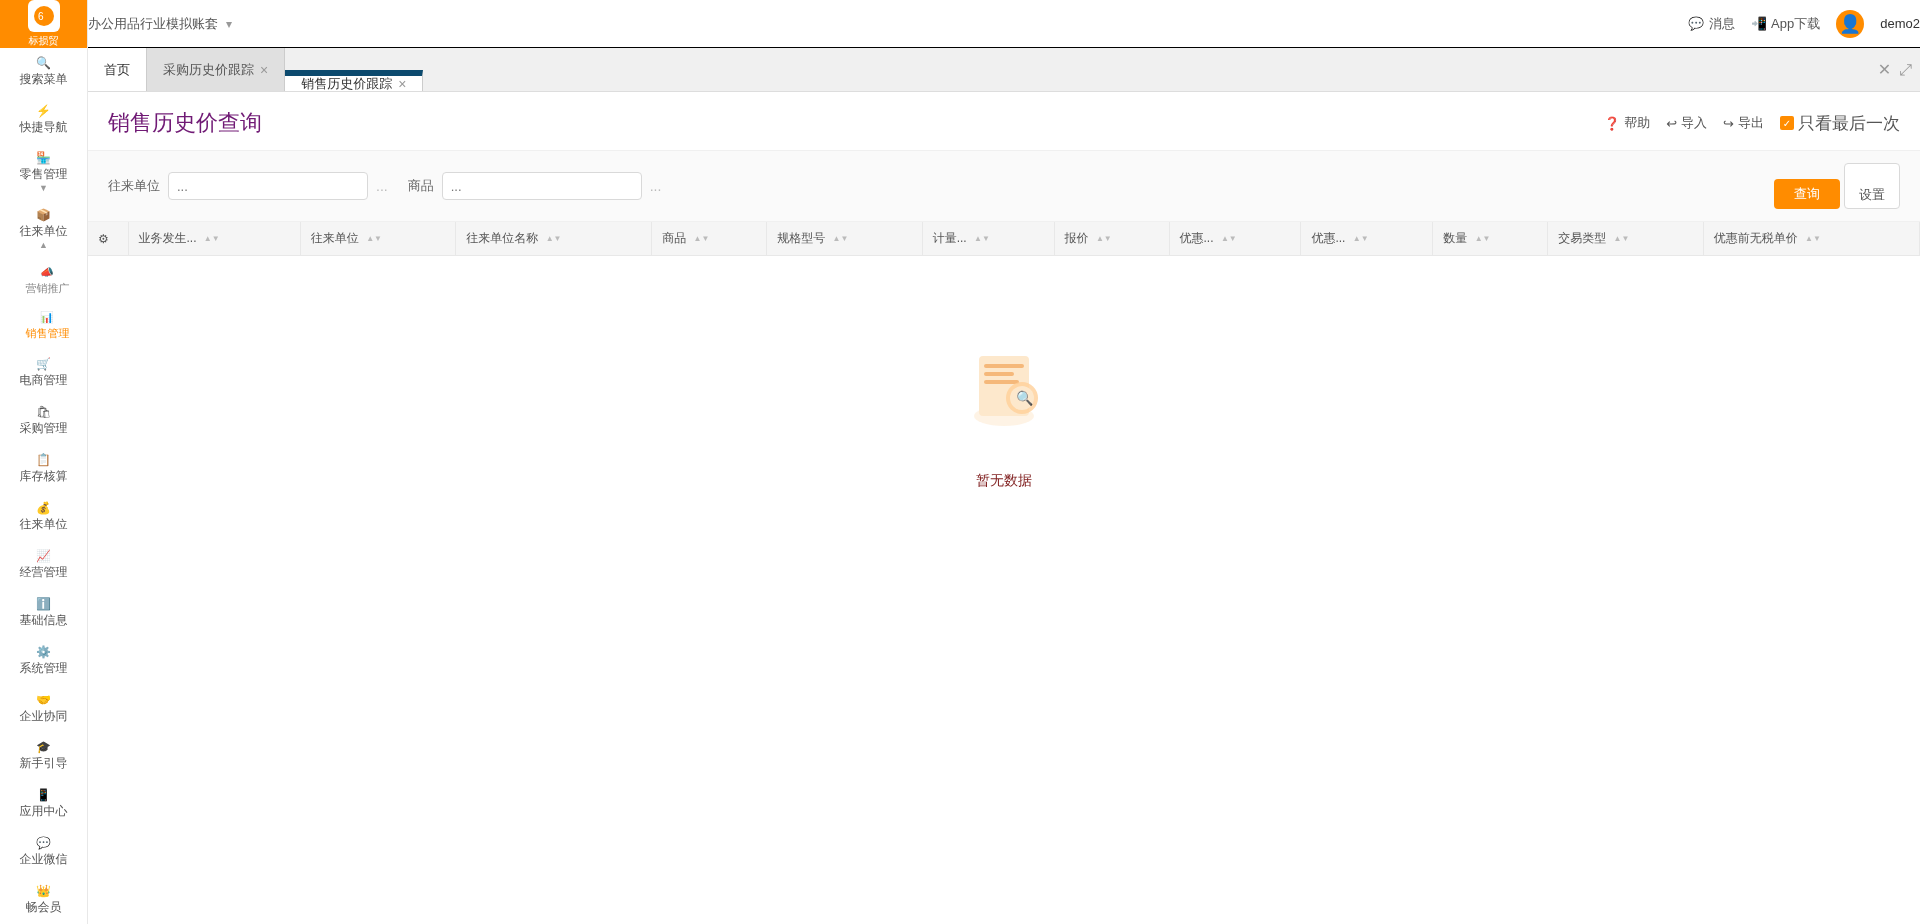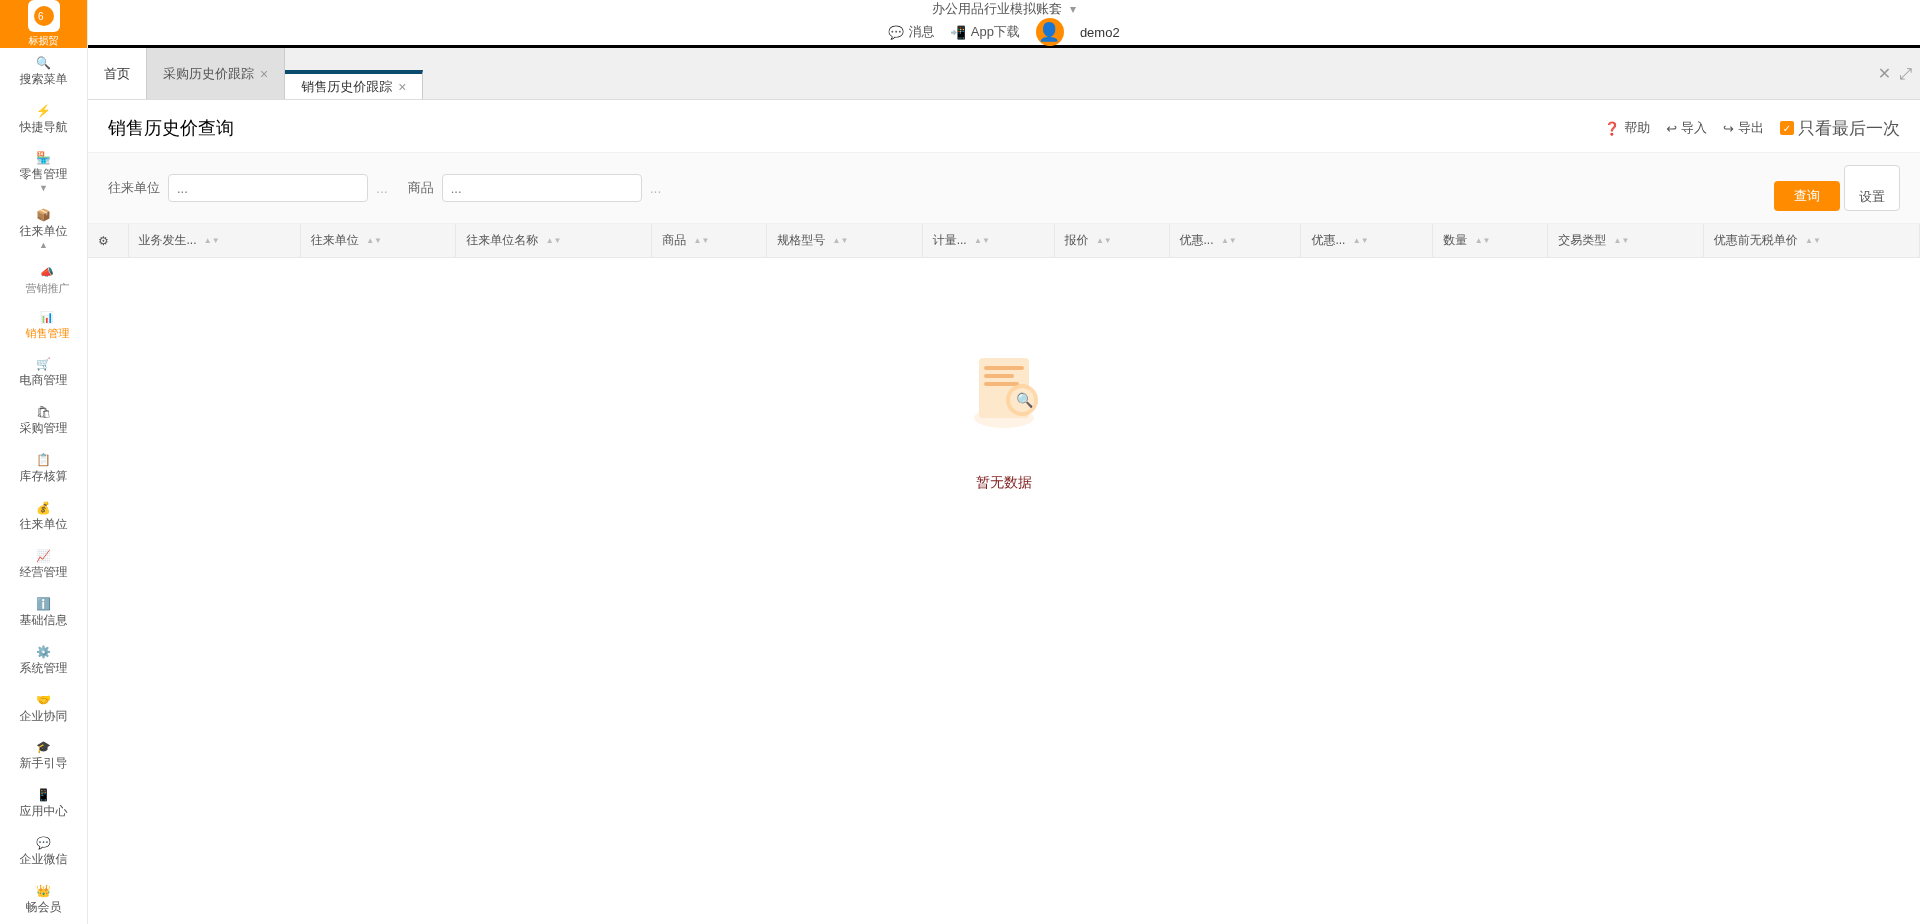--- a/index.html
+++ b/index.html
@@ -12,43 +12,43 @@
     .sidebar-logo .logo-icon svg { width: 24px; height: 24px; }
     .sidebar-logo-text { color: #fff; font-size: 10px; margin-top: 2px; }
     .sidebar-menu-item { display: flex; flex-direction: column; align-items: center; justify-content: center; padding: 10px 4px; cursor: pointer; font-size: 12px; color: #555; border-bottom: none; transition: color 0.2s; min-height: 44px; }
     .sidebar-menu-item.active { color: #ff8c00; }
     .sidebar-menu-item .menu-label { margin-top: 2px; text-align: center; line-height: 1.3; }
 
     
     .main { flex: 1; display: flex; flex-direction: column; overflow: hidden; }
 
     
-    .topbar { height: 48px; background: #fff; border-bottom: 3px solid #000000; display: flex; align-items: center; padding: 0 12px; justify-content: space-between; flex-shrink: 0; flex-direction: column; }
+    .topbar { height: 48px; background: #fff; border-bottom: 1px solid #000000; display: flex; align-items: center; padding: 0 0; justify-content: space-between; flex-shrink: 0; }
     .topbar-left { display: flex; align-items: center; gap: 8px; }
     .topbar-app-name { font-size: 13px; color: #555; }
     .topbar-dropdown { font-size: 12px; color: #999; cursor: pointer; }
     .topbar-right { display: flex; align-items: center; gap: 16px; }
     .topbar-action { display: flex; align-items: center; gap: 4px; color: #555; cursor: pointer; font-size: 13px; }
     .user-avatar { width: 28px; height: 28px; border-radius: 50%; background: #ff8c00; display: flex; align-items: center; justify-content: center; color: #fff; font-size: 12px; cursor: pointer; }
 
     
-    .tabbar { height: 52px; background: #f0f0f0; display: flex; align-items: stretch; flex-shrink: 0; border-bottom: 1px solid #ddd; }
+    .tabbar { height: 44px; background: #f0f0f0; display: flex; align-items: stretch; flex-shrink: 0; border-bottom: 1px solid #ddd; }
     .tab { display: flex; align-items: center; padding: 0 16px; cursor: pointer; font-size: 13px; color: #555; background: #e0e0e0; border-right: 1px solid #ccc; gap: 6px; white-space: nowrap; }
     .tab.home { background: #fff; color: #333; }
-    .tab.active { background: #fff; color: #333; border-top: 4px solid #0c4a6e; border-bottom: none; margin-top: 22px; }
+    .tab.active { background: #fff; color: #333; border-top: 6px solid #0c4a6e; border-bottom: none; margin-top: 22px; }
     .tab .close-btn { color: #999; font-size: 14px; cursor: pointer; line-height: 1; }
     .tabbar-actions { margin-left: auto; display: flex; align-items: center; padding: 0 8px; gap: 8px; }
     .tabbar-action-btn { font-size: 16px; color: #999; cursor: pointer; }
 
     
     .page-content { flex: 1; background: #fff; overflow: auto; padding: 0; }
 
     
     .page-header { padding: 16px 20px 12px; border-bottom: 1px solid #f0f0f0; display: flex; align-items: center; justify-content: space-between; }
-    .page-title { font-size: 18px; font-weight: 500; color: #000000; }
+    .page-title { font-size: 22px; font-weight: 500; color: #701a75; }
     .page-header-actions { display: flex; align-items: center; gap: 16px; }
     .header-action { display: flex; align-items: center; gap: 4px; color: #555; cursor: pointer; font-size: 13px; }
     .checkbox-label { display: flex; align-items: center; gap: 4px; font-size: 17px; color: #555; cursor: pointer; }
     .checkbox-checked { width: 14px; height: 14px; background: #ff8c00; border-radius: 2px; display: flex; align-items: center; justify-content: center; }
     .checkbox-checked::after { content: '✓'; color: #fff; font-size: 10px; }
 
     
     .filter-bar { padding: 12px 20px; background: #fafafa; border-bottom: 1px solid #f0f0f0; display: flex; align-items: center; gap: 20px; flex-wrap: wrap; }
     .filter-group { display: flex; align-items: center; gap: 8px; }
     .filter-label { font-size: 13px; color: #666; white-space: nowrap; }

